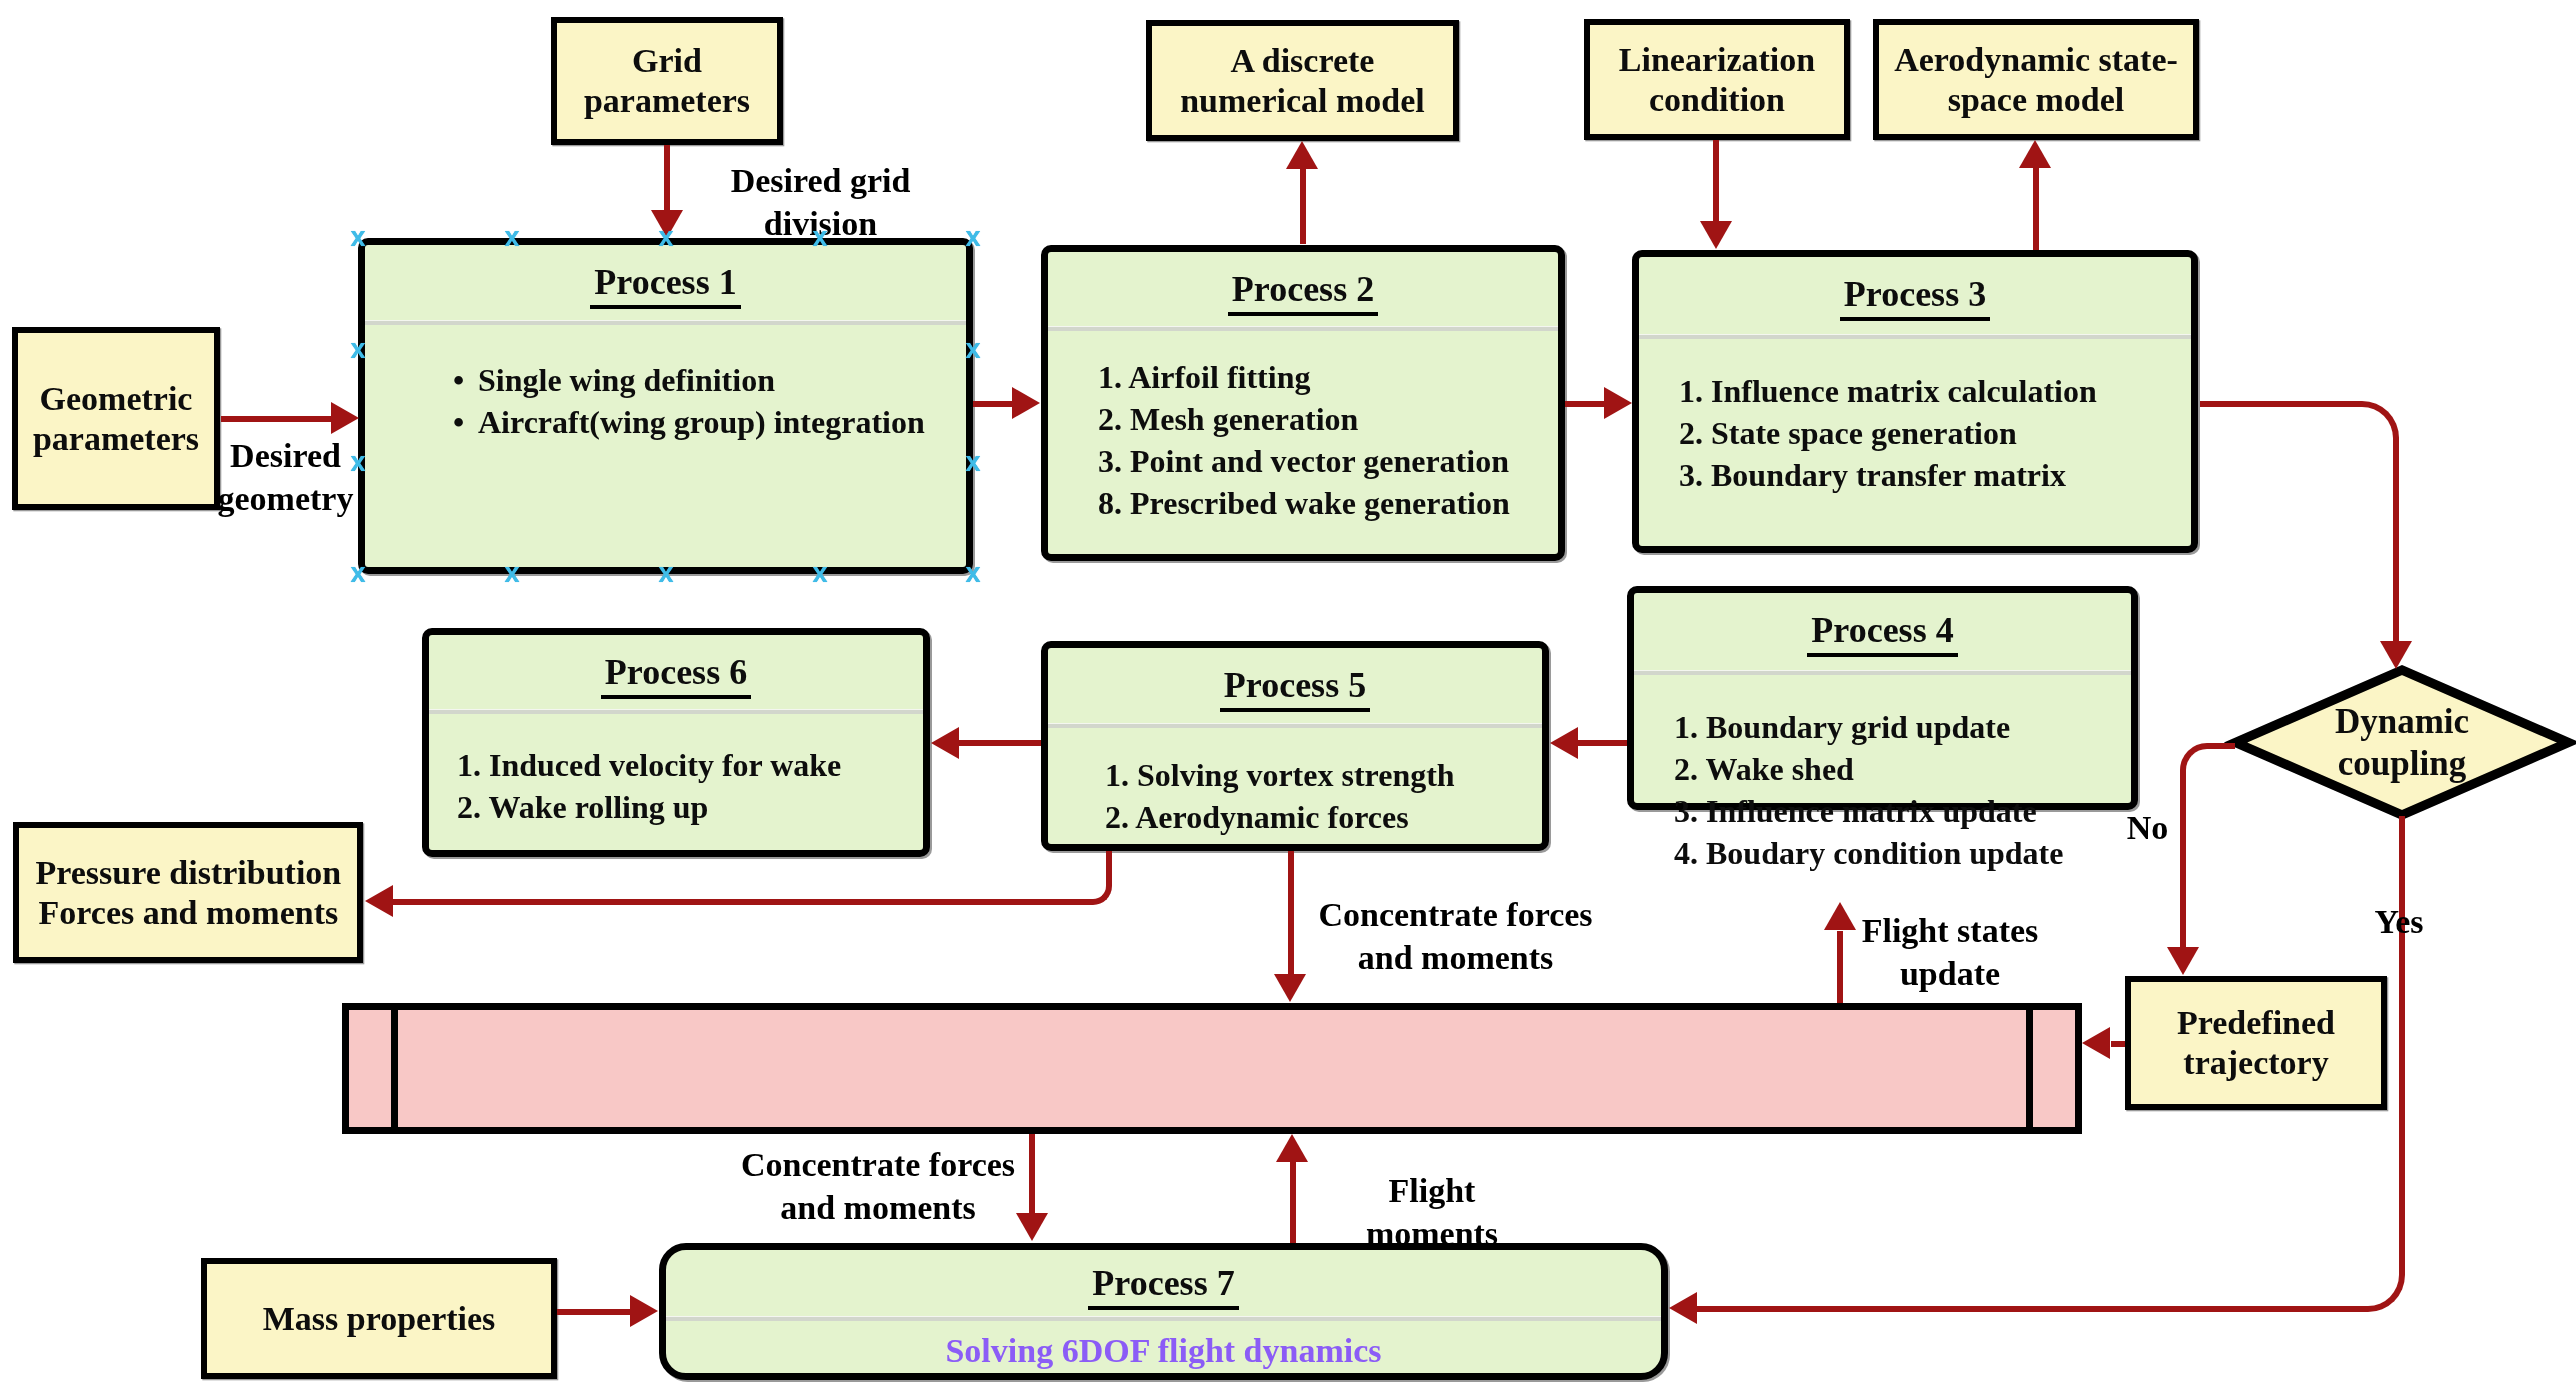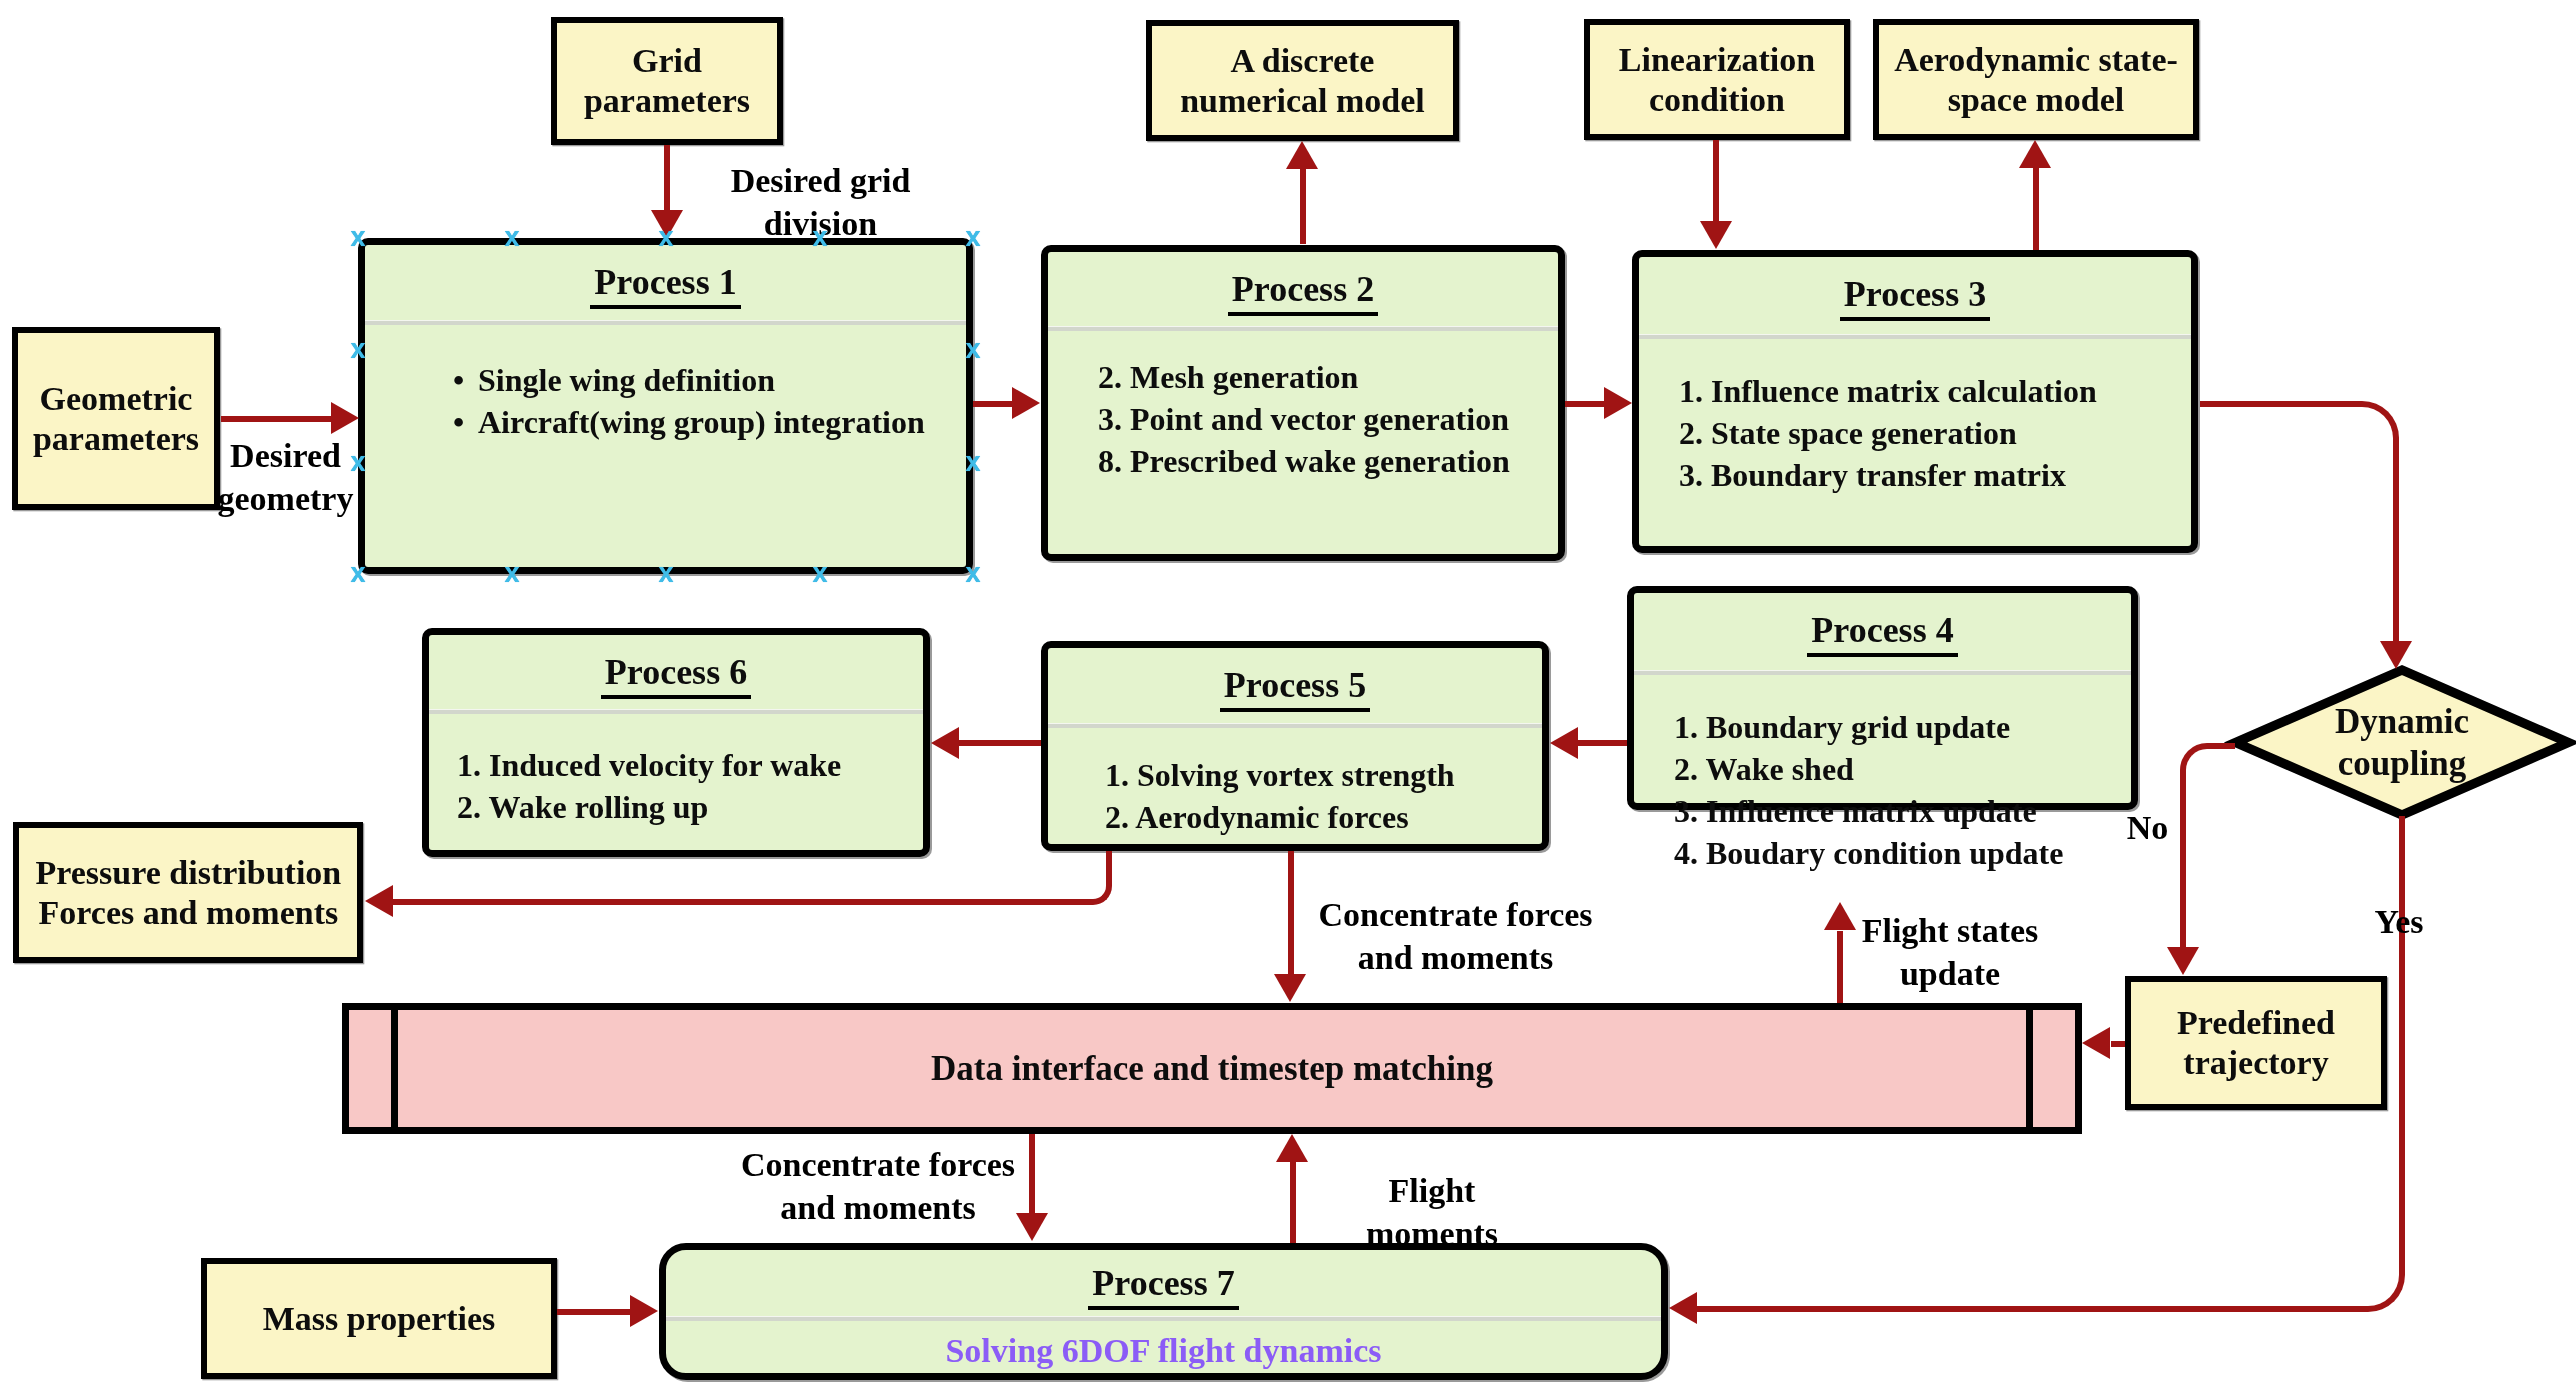--- a/index.html
+++ b/index.html
@@ -80,20 +80,21 @@
     <div class="plist" style="top:114px;padding-left:74px;">
       <div class="pitem"><span class="bullet">•</span><span>Single wing definition</span></div>
       <div class="pitem"><span class="bullet">•</span><span>Aircraft(wing group) integration</span></div>
     </div>
   </div>
 
   <div class="proc" style="left:1041px;top:245px;width:524px;height:316px;">
     <div class="ptitle"><span class="u">Process 2</span></div>
     <div class="sep" style="top:74px;"></div>
     <div class="plist" style="top:104px;padding-left:50px;">
+      <div class="pitem">1. Airfoil fitting</div>
       <div class="pitem">2. Mesh generation</div>
       <div class="pitem">3. Point and vector generation</div>
       <div class="pitem">8. Prescribed wake generation</div>
     </div>
   </div>
 
   <div class="proc" style="left:1632px;top:250px;width:566px;height:303px;padding-left:44px;">
     <div class="ptitle"><span class="u">Process 3</span></div>
     <div class="sep" style="top:77px;"></div>
     <div class="plist" style="top:113px;padding-left:40px;">
@@ -134,21 +135,20 @@
 
   <div class="proc" style="left:659px;top:1243px;width:1009px;height:137px;border-radius:27px;">
     <div class="ptitle" style="top:12px;"><span class="u">Process 7</span></div>
     <div class="sep" style="top:66px;"></div>
     <div class="pbody" style="top:82px;">Solving 6DOF flight dynamics</div>
   </div>
 
   <div class="bar" style="left:342px;top:1003px;width:1740px;height:131px;">
     <div class="bardiv" style="left:42px;"></div>
     <div class="bardiv" style="right:42px;"></div>
-    <div class="bartext">Data interface and timestep matching</div>
   </div>
 
   <svg style="left:2227px;top:662px;" width="350" height="161" viewBox="0 0 520 240">
     <polygon points="260,12 508,120 260,228 12,120" fill="#FBF5C6" stroke="#000000" stroke-width="14"></polygon>
   </svg>
   <div class="dtext" style="left:2301px;top:701px;width:202px;">Dynamic coupling</div>
 
   <div class="aline" style="left:664px;top:145px;width:6px;height:66px;"></div>
   <div class="ah ah-d" style="left:651px;top:210px;"></div>
 

